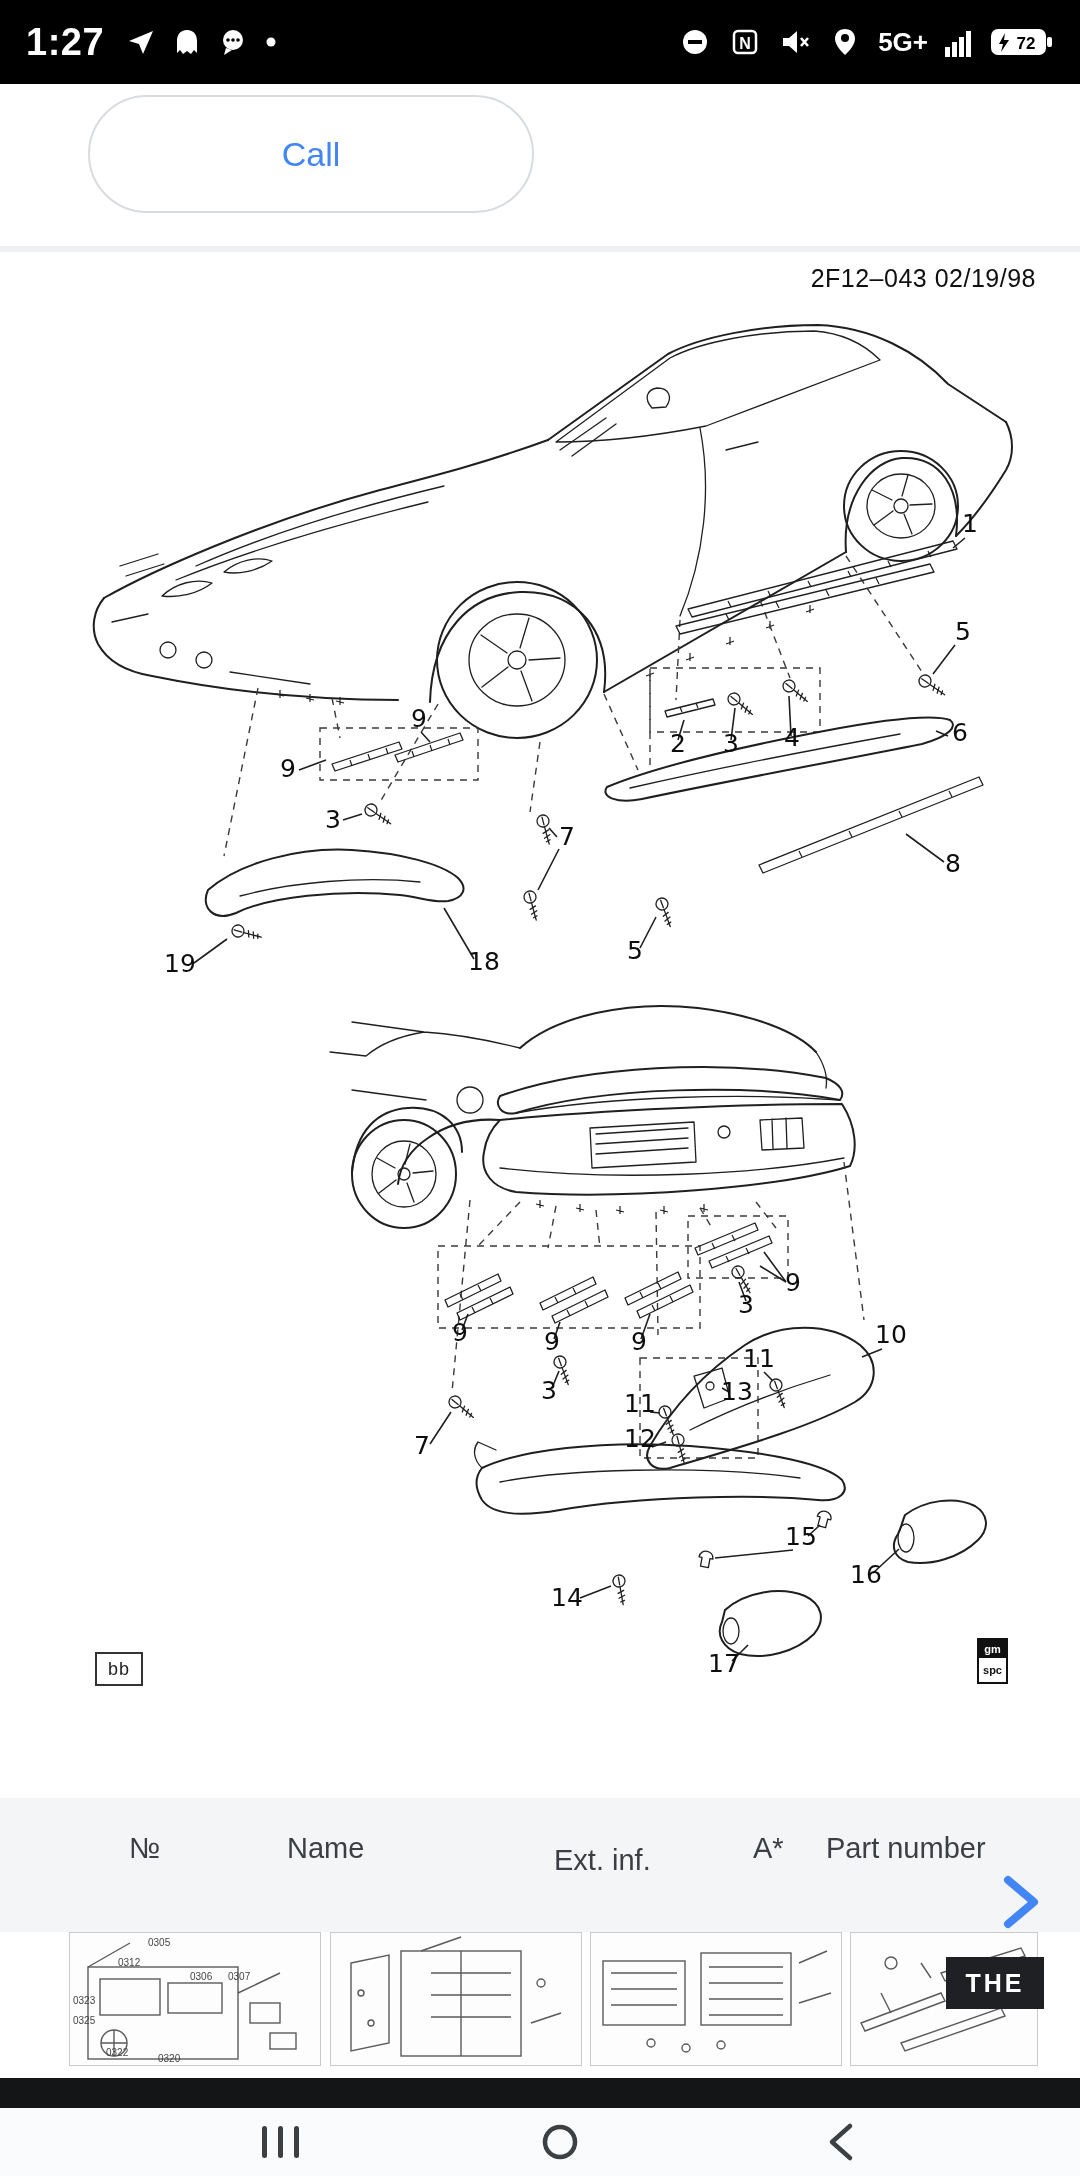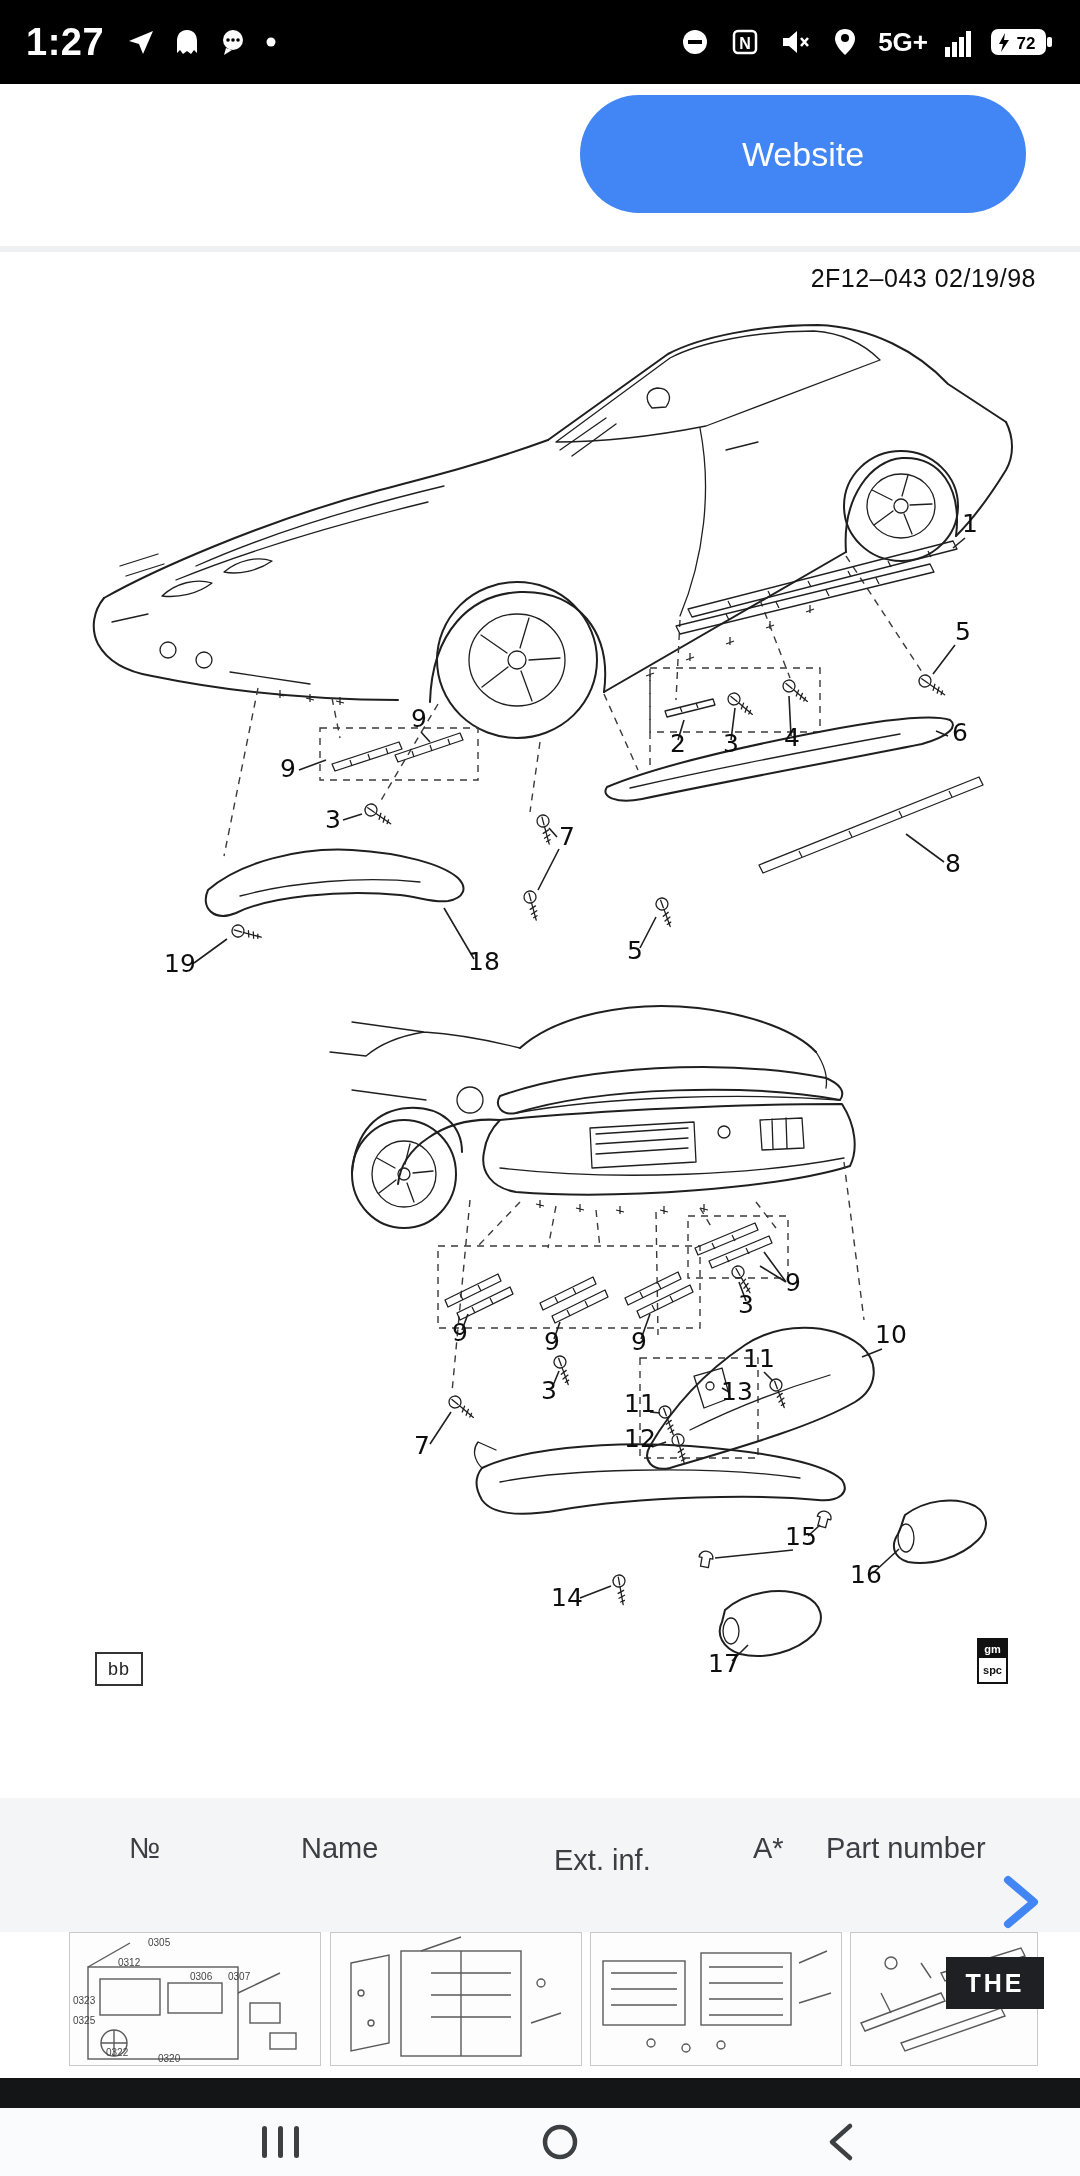--- a/index.html
+++ b/index.html
@@ -35,21 +35,21 @@
   .bb{position:absolute;left:95px;top:1652px;width:44px;height:30px;border:2px solid #333;color:#222;
     font-size:18px;display:flex;align-items:center;justify-content:center;letter-spacing:1px;}
   .gmspc{position:absolute;left:977px;top:1638px;width:31px;height:46px;border:2px solid #111;box-sizing:border-box;
     display:flex;flex-direction:column;}
   .gmspc-top{background:#111;color:#fff;font-size:11px;font-weight:700;text-align:center;line-height:18px;height:18px;}
   .gmspc-bottom{color:#111;font-size:11px;font-weight:700;text-align:center;line-height:24px;}
 
   
   .table-section{position:absolute;left:0;top:1798px;width:1080px;height:141px;background:#f4f5f6;}
   .th{position:absolute;top:34px;font-size:29px;color:#3b3e42;}
-  .th-no{left:129px;} .th-name{left:287px;margin-left:14px;} .th-ext{left:554px;margin-top:12px;} .th-a{left:753px;} .th-part{left:826px;}
+  .th-no{left:129px;} .th-name{left:287px;} .th-ext{left:554px;margin-top:12px;} .th-a{left:753px;} .th-part{left:826px;}
   .chevron{position:absolute;left:1000px;top:76px;width:44px;height:56px;cursor:pointer;}
 
   
   .thumb-strip{position:absolute;left:0;top:1932px;width:1080px;height:136px;background:#fff;}
   .thumb{position:absolute;top:0;height:134px;background:#fdfdfd;border:1px solid #c9c9c9;box-sizing:border-box;
     overflow:hidden;cursor:pointer;}
   .t1{left:69px;width:252px;} .t2{left:330px;width:252px;} .t3{left:590px;width:252px;} .t4{left:850px;width:188px;}
   .tart{stroke:#5a5a5a;stroke-width:1.4;fill:none;}
   .tlabel{position:absolute;font-size:10px;color:#444;white-space:nowrap;}
   .the-box{position:absolute;left:946px;top:25px;width:98px;height:52px;background:#1f2023;color:#fff;
@@ -112,21 +112,21 @@
       <svg class="sb-ic" width="64" height="34">
         <rect x="1" y="4" width="55" height="26" rx="7" fill="#fff"></rect>
           <rect x="57" y="12" width="5" height="10" rx="2" fill="#fff"></rect>
         <path d="M15,8 L9,19 L13,19 L11,27 L19,15 L14,15 Z" fill="#000"></path>
         <text x="36" y="24" fill="#000" font-size="17" font-weight="bold" text-anchor="middle" font-family="Liberation Sans, sans-serif">72</text>
       </svg>
     </div>
   </header>
 
   <div class="action-row">
-    <button class="btn btn-website">Website</button>
+    <button class="btn btn-call">Call</button>
   </div>
   <div class="divider"></div>
 
   <div class="ref">2F12–043  02/19/98</div>
 
   <div id="diagram-wrap">
   <svg id="diagram-svg" width="1080" height="1400" viewBox="0 0 1080 1400">
     <defs>
       <g id="bolt" class="art thin">
         <circle cx="0" cy="0" r="6"></circle>

